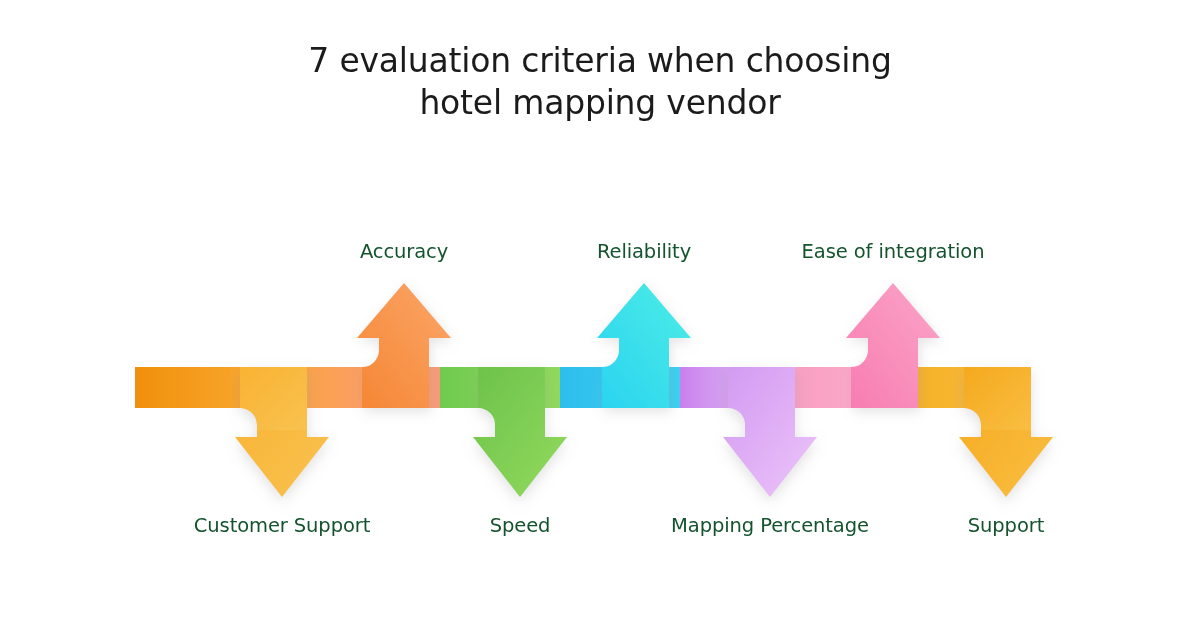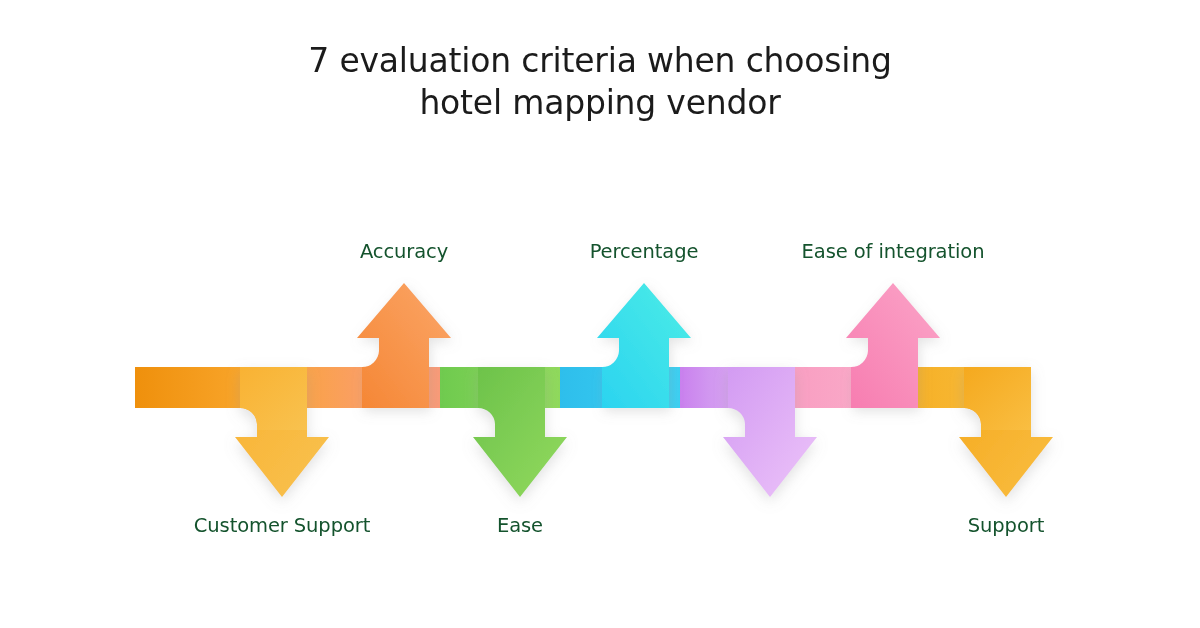--- a/index.html
+++ b/index.html
@@ -263,24 +263,25 @@
         <path d="M 240 367 L 307 367 L 307 430 A 30 30 0 0 1 307 430
                  L 257 430 L 257 424 A 17 17 0 0 0 240 408 Z" fill="url(#gCS)"></path>
         <path d="M 964 367 L 1031 367 L 1031 430
                  L 981 430 L 981 424 A 17 17 0 0 0 964 408 Z" fill="url(#gCV)"></path>
       </g>
     </svg>
   </div>
 
   <div class="label top" style="left:404px">Accuracy</div>
 
-  <div class="label top" style="left:644px">Percentage</div>
+  <div class="label top" style="left:644px">Reliability</div>
 
   <div class="label bot" style="left:282px">Customer Support</div>
 
   <div class="label top" style="left:893px">Ease of integration</div>
 
-  <div class="label bot" style="left:520px">Ease</div>
-
+  <div class="label bot" style="left:520px">Speed</div>
+
+  <div class="label bot" style="left:770px">Mapping Percentage</div>
 
   <div class="label bot" style="left:1006px">Support</div>
 
 </div>
 
 </body></html>

